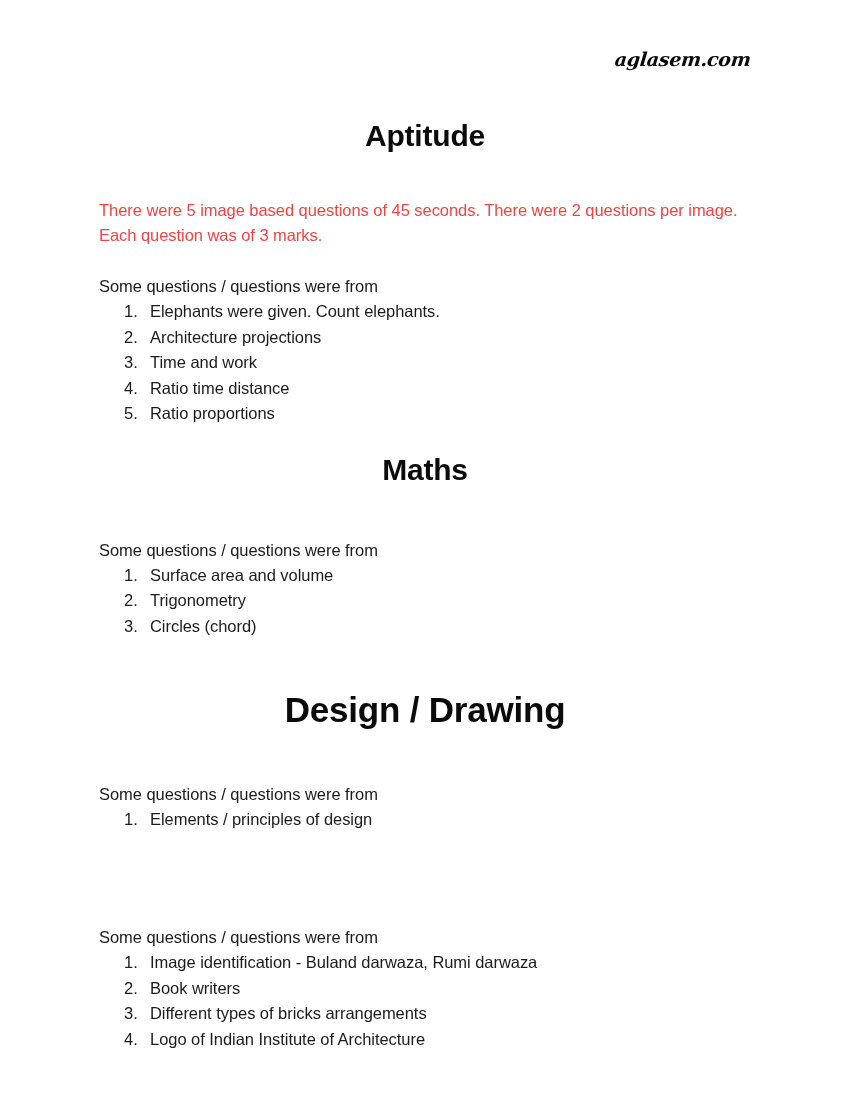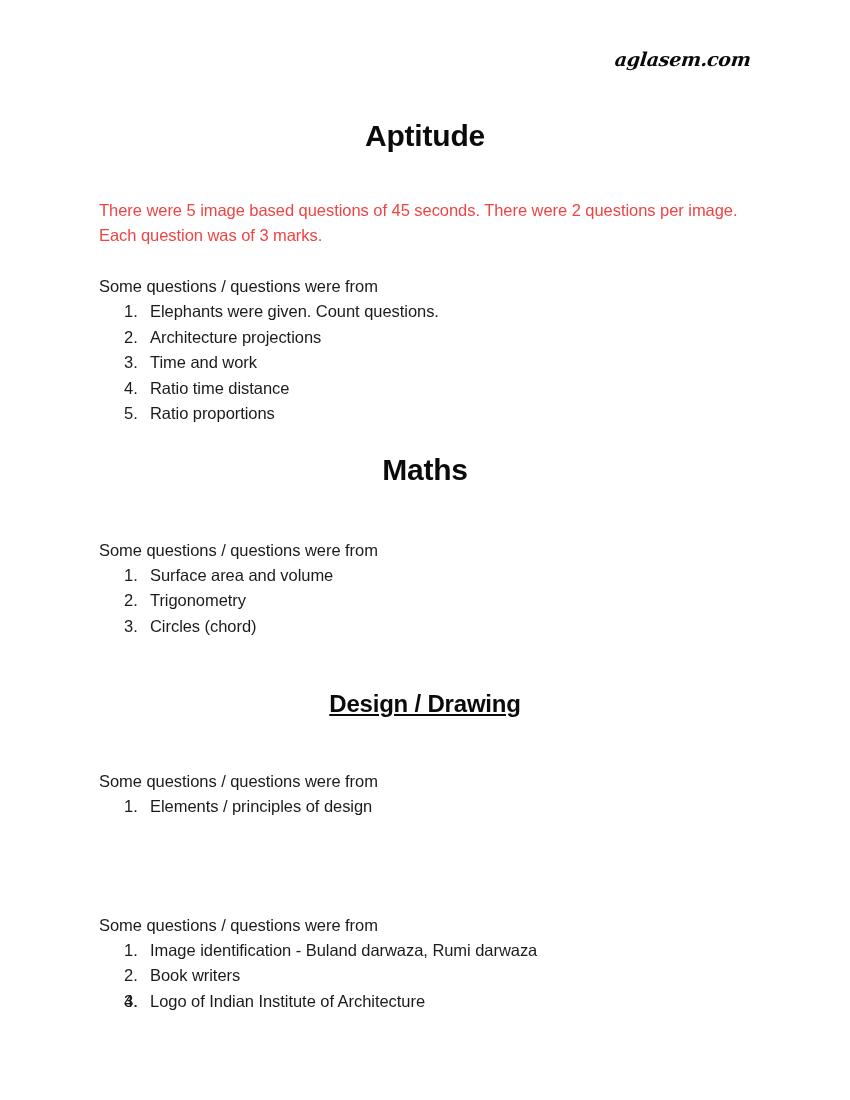--- a/index.html
+++ b/index.html
@@ -54,22 +54,21 @@
     font-family: "Liberation Sans", sans-serif;
     font-weight: 700;
     font-size: 30px;
     line-height: 1.1;
     text-align: center;
     margin: 16px;
     letter-spacing: -0.2px;
     color: #0b0b0b;
   }
   h1.section-heading.big {
-    font-size: 24px;
-    text-decoration: underline;
+    font-size: 35px;
   }
 
   p.para {
     font-size: 16.5px;
     line-height: 25px;
     margin: 0;
     color: #ef4444;
     letter-spacing: -0.05px;
   }
 
@@ -130,21 +129,21 @@
 
     <div class="sp-heading-top-1"></div>
 
     <section>
       <h1 class="section-heading">Aptitude</h1>
       <div class="gap-h1-to-para"></div>
       <p class="para">There were 5 image based questions of 45 seconds. There were 2 questions per image. Each question was of 3 marks.</p>
       <div class="gap-para-to-lead"></div>
       <p class="lead">Some questions / questions were from</p>
       <ol class="topic-list">
-        <li><span class="num">1.</span><span>Elephants were given. Count questions.</span></li>
+        <li><span class="num">1.</span><span>Elephants were given. Count elephants.</span></li>
         <li><span class="num">2.</span><span>Architecture projections</span></li>
         <li><span class="num">3.</span><span>Time and work</span></li>
         <li><span class="num">4.</span><span>Ratio time distance</span></li>
         <li><span class="num">5.</span><span>Ratio proportions</span></li>
       </ol>
     </section>
 
     <div class="gap-list-to-h-maths"></div>
 
     <section>
@@ -170,19 +169,19 @@
     </section>
 
     <div class="gap-list-to-h-aat"></div>
 
     <section>
       <div class="gap-h-to-lead-aat"></div>
       <p class="lead">Some questions / questions were from</p>
       <ol class="topic-list">
         <li><span class="num">1.</span><span>Image identification - Buland darwaza, Rumi darwaza</span></li>
         <li><span class="num">2.</span><span>Book writers</span></li>
-        <li><span class="num">3.</span></li>
+        <li><span class="num">3.</span><span>Different types of bricks arrangements</span></li>
         <li><span class="num">4.</span><span>Logo of Indian Institute of Architecture</span></li>
       </ol>
     </section>
 
   </div>
 </div>
 
 </body></html>

